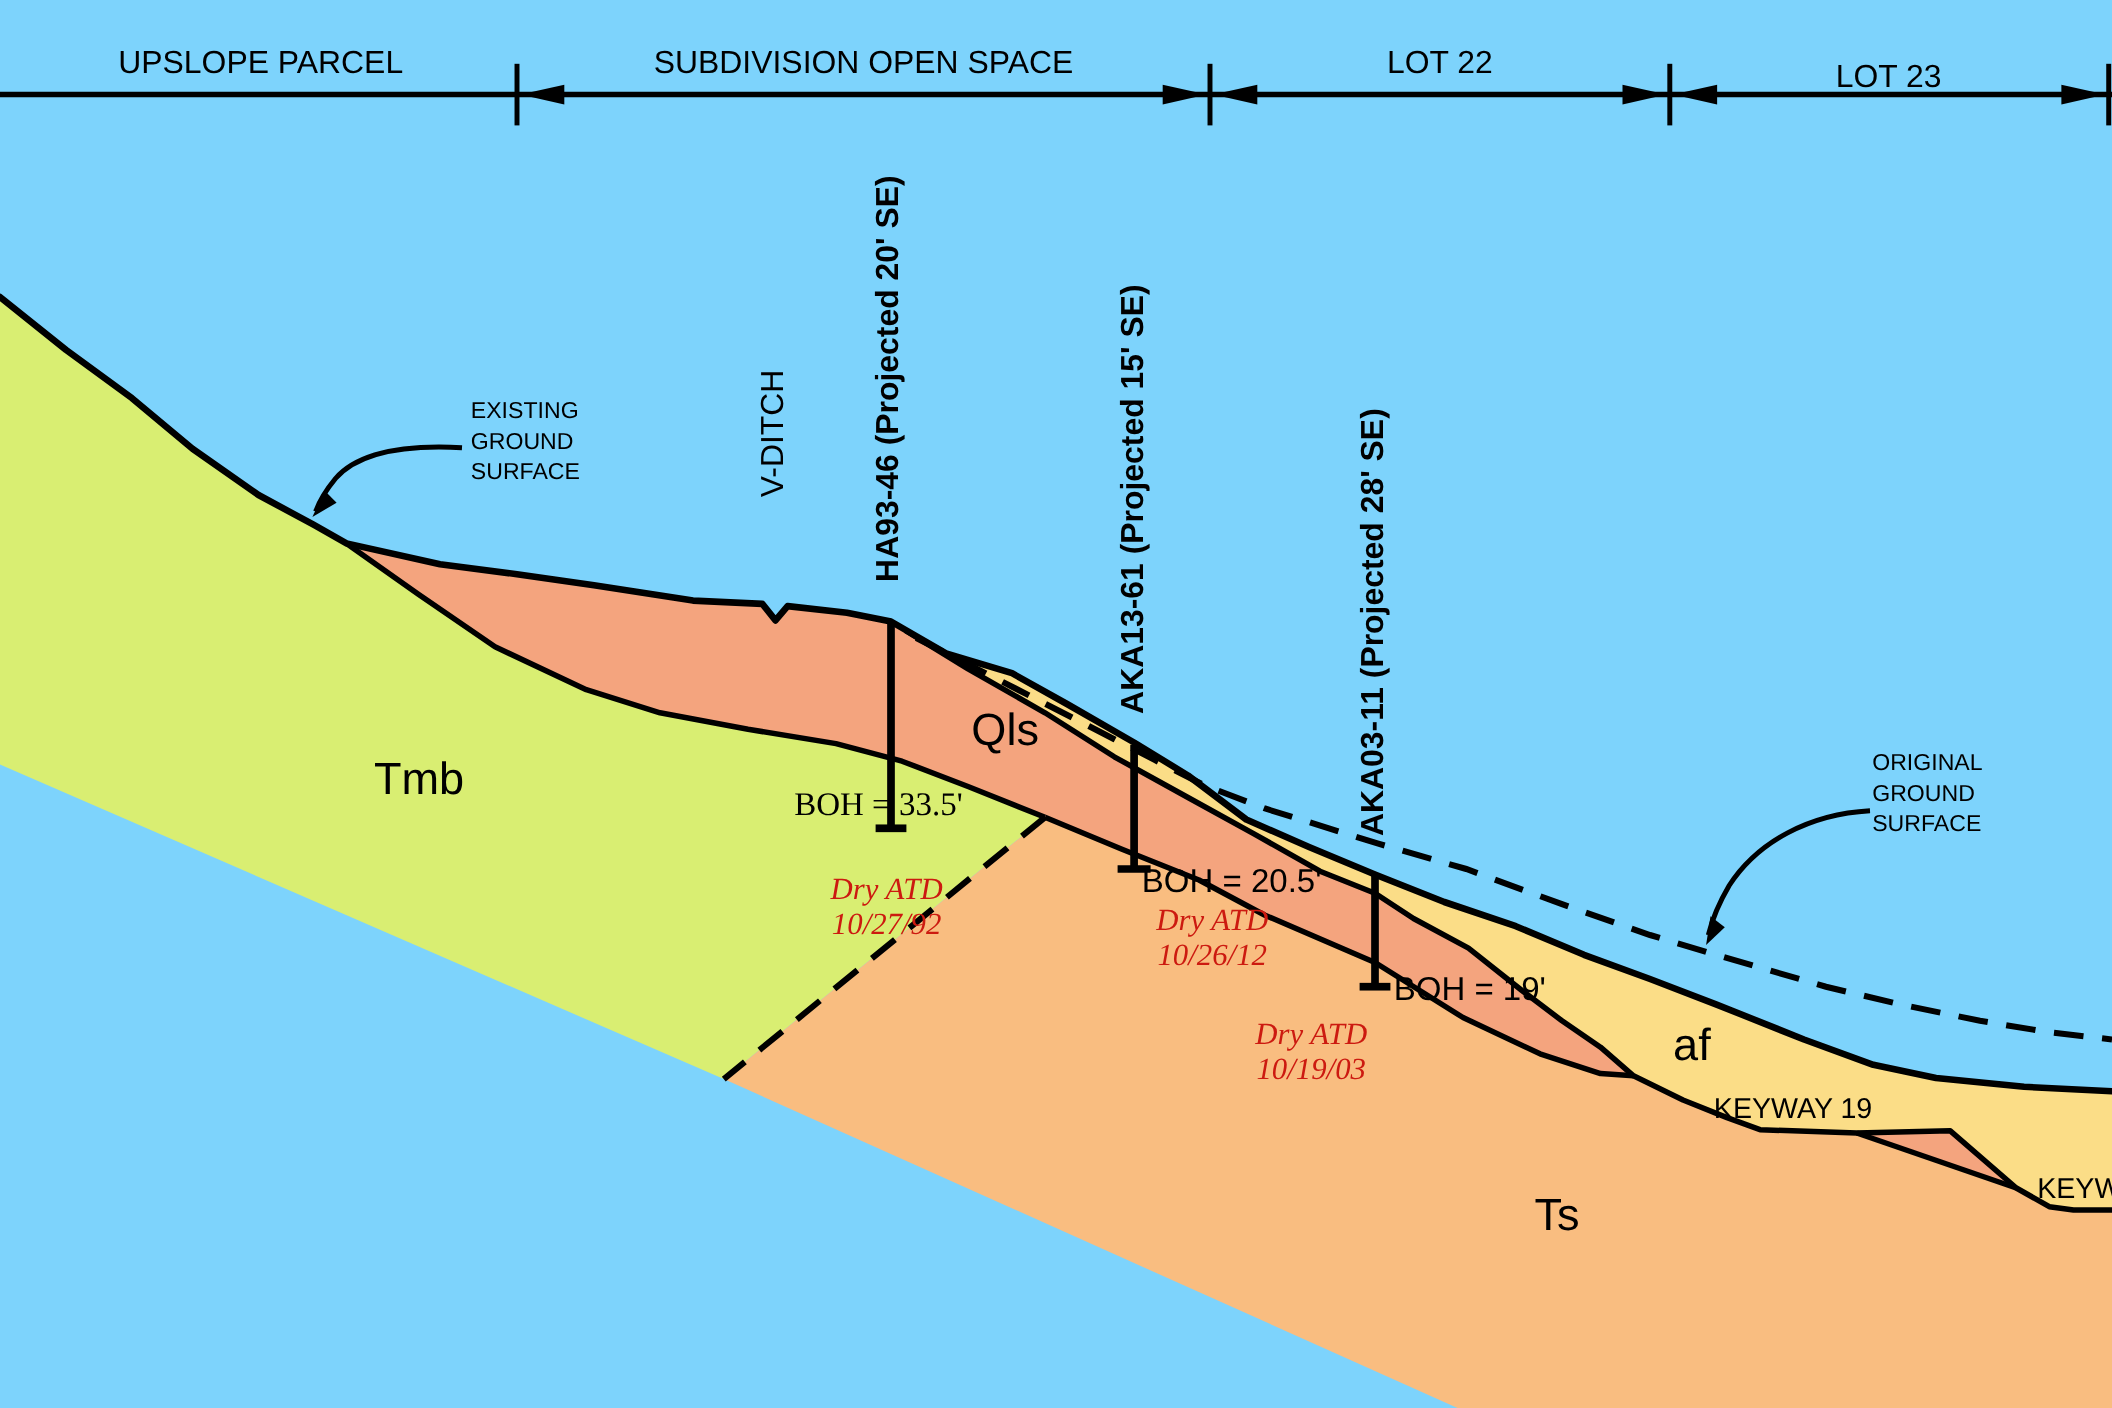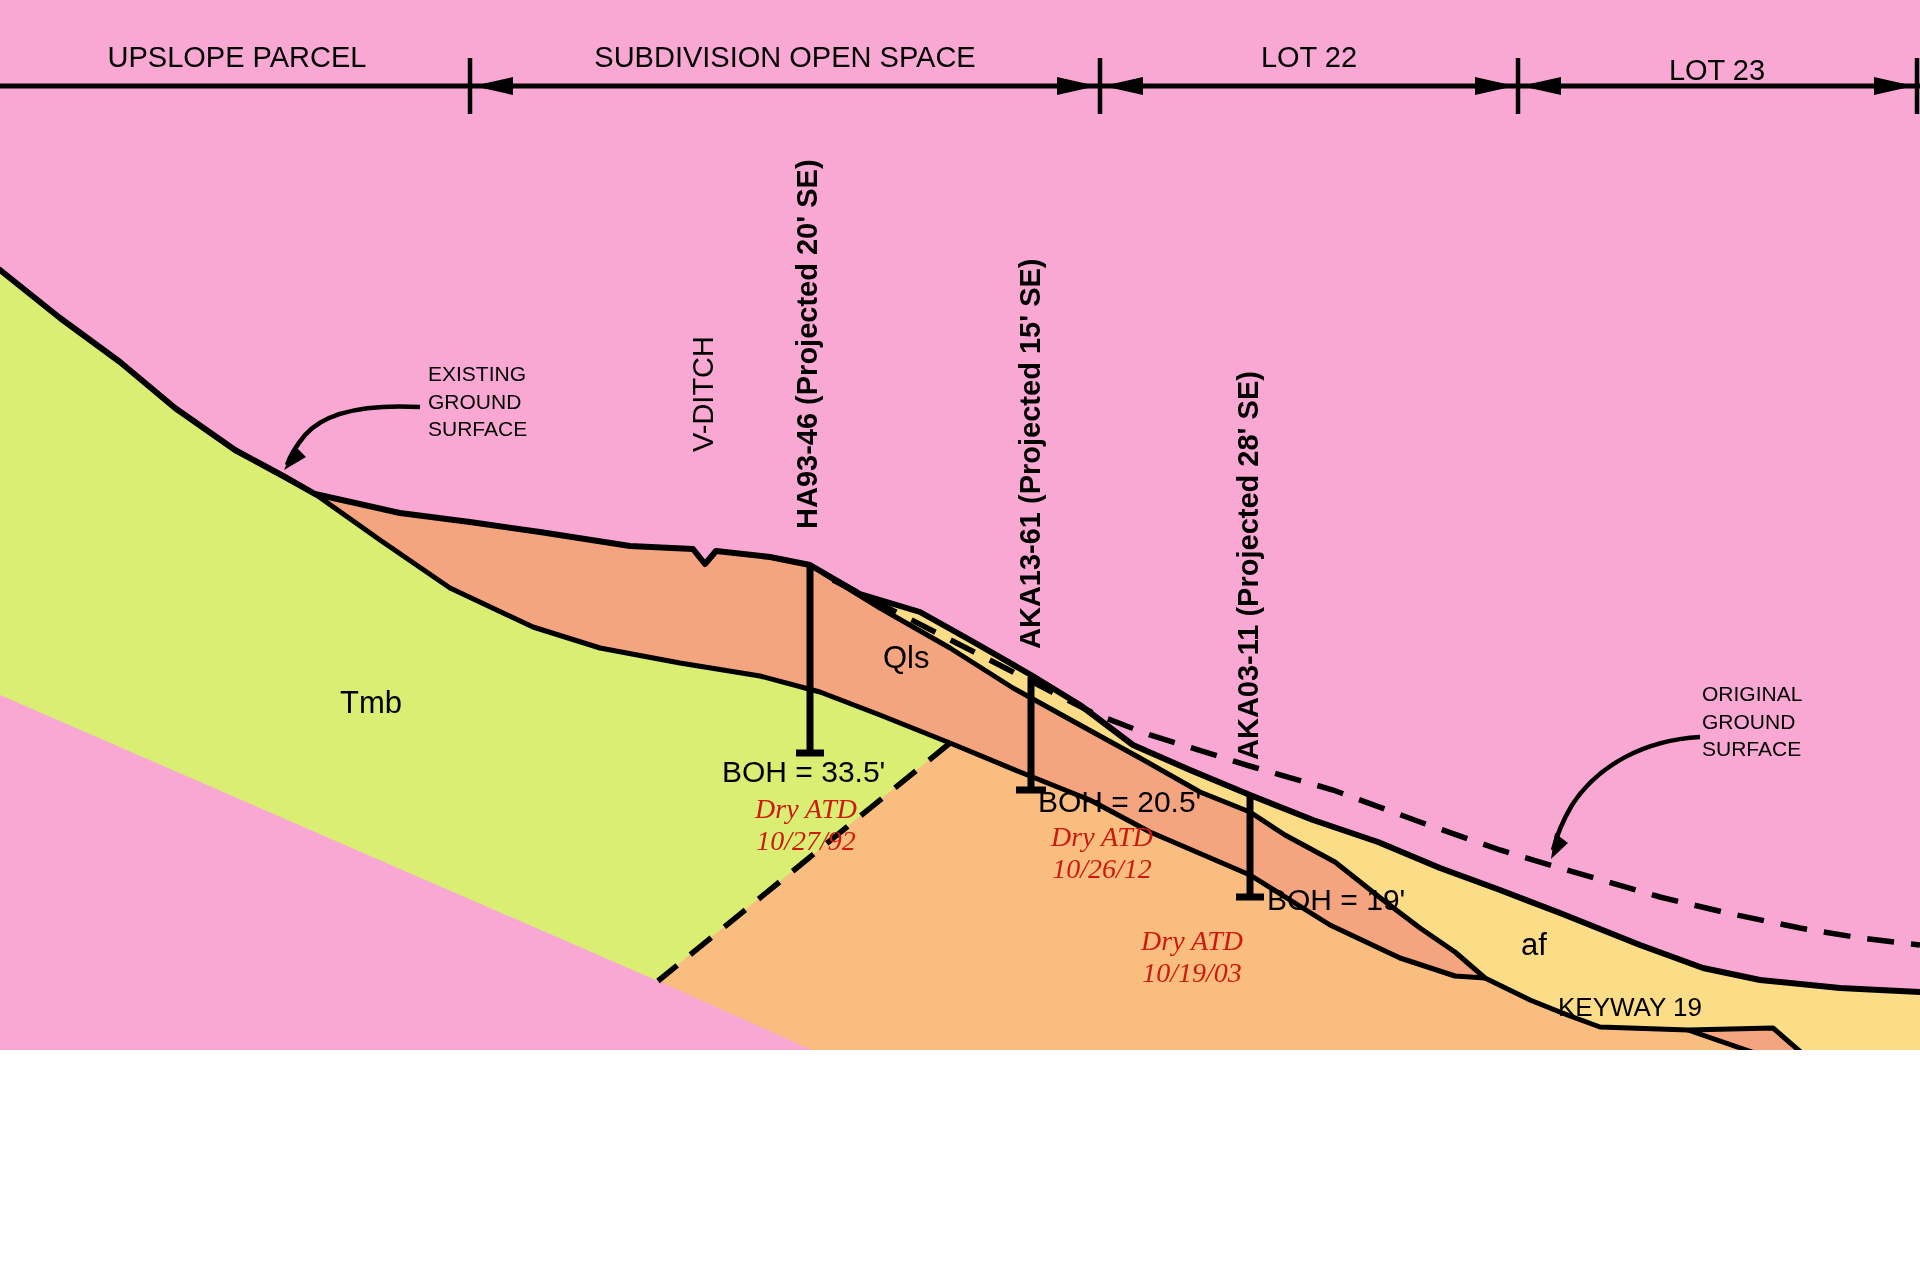--- a/index.html
+++ b/index.html
@@ -1,21 +1,21 @@
 <!DOCTYPE html>
 <html style="--tmb: #d9ee72; --qls: #f4a47e; --ts: #f9bd80; --af: #fbdd87; --red: #cc1a10; --ink: #000000;"><head>
 <meta charset="utf-8">
 <style>
   html,body{margin:0;padding:0;background:#fff;}
-  #stage{position:relative;width:1920px;height:1050px;overflow:hidden;background:#f9a8d4;
+  #stage{position:relative;width:1920px;height:1280px;overflow:hidden;background:#7dd3fc;
          font-family:"Liberation Sans", sans-serif;color:#000;}
   #drawing{position:absolute;left:0;top:0;}
   .lbl{position:absolute;white-space:nowrap;line-height:1.08;}
   .dim-label{font-size:29px;transform:translateX(-50%);}
-  .unit-label{font-size:31px;text-align:center;}
+  .unit-label{font-size:41px;text-align:center;}
   .note{font-size:21px;line-height:1.32;}
   .boh{font-size:30px;}
   .red-note{font-size:28px;line-height:1.14;font-family:"Liberation Serif", serif;
             font-style:italic;text-align:center;transform:translateX(-50%);}
   .vlabel{position:absolute;white-space:nowrap;transform-origin:0 0;transform:rotate(-90deg);}
   .boring-name{font-size:29px;font-weight:bold;}
   .vditch{font-size:29px;}
   .keyway{font-size:26px;}
 </style>
 </head>
@@ -122,21 +122,21 @@
     <div>GROUND</div>
     <div>SURFACE</div>
   </div>
 
   <div class="vlabel vditch" style="left:687px;top:452px;">V-DITCH</div>
 
   <div class="vlabel boring-name" style="left:791px;top:529px;">HA93-46 (Projected 20' SE)</div>
   <div class="vlabel boring-name" style="left:1014px;top:649px;">AKA13-61 (Projected 15' SE)</div>
   <div class="vlabel boring-name" style="left:1232px;top:760px;">AKA03-11 (Projected 28' SE)</div>
 
-  <div class="lbl boh" style="left:722px;top:756px;">BOH = 33.5'</div>
+  <div class="lbl boh" style="left:722px;top:716px;font-family:Liberation Serif, serif;">BOH = 33.5'</div>
   <div class="lbl red-note" style="left:806px;top:793px;color:var(--red);">
     <div>Dry ATD</div>
     <div>10/27/92</div>
   </div>
 
   <div class="lbl boh" style="left:1038px;top:786px;">BOH = 20.5'</div>
   <div class="lbl red-note" style="left:1102px;top:821px;color:var(--red);">
     <div>Dry ATD</div>
     <div>10/26/12</div>
   </div>

